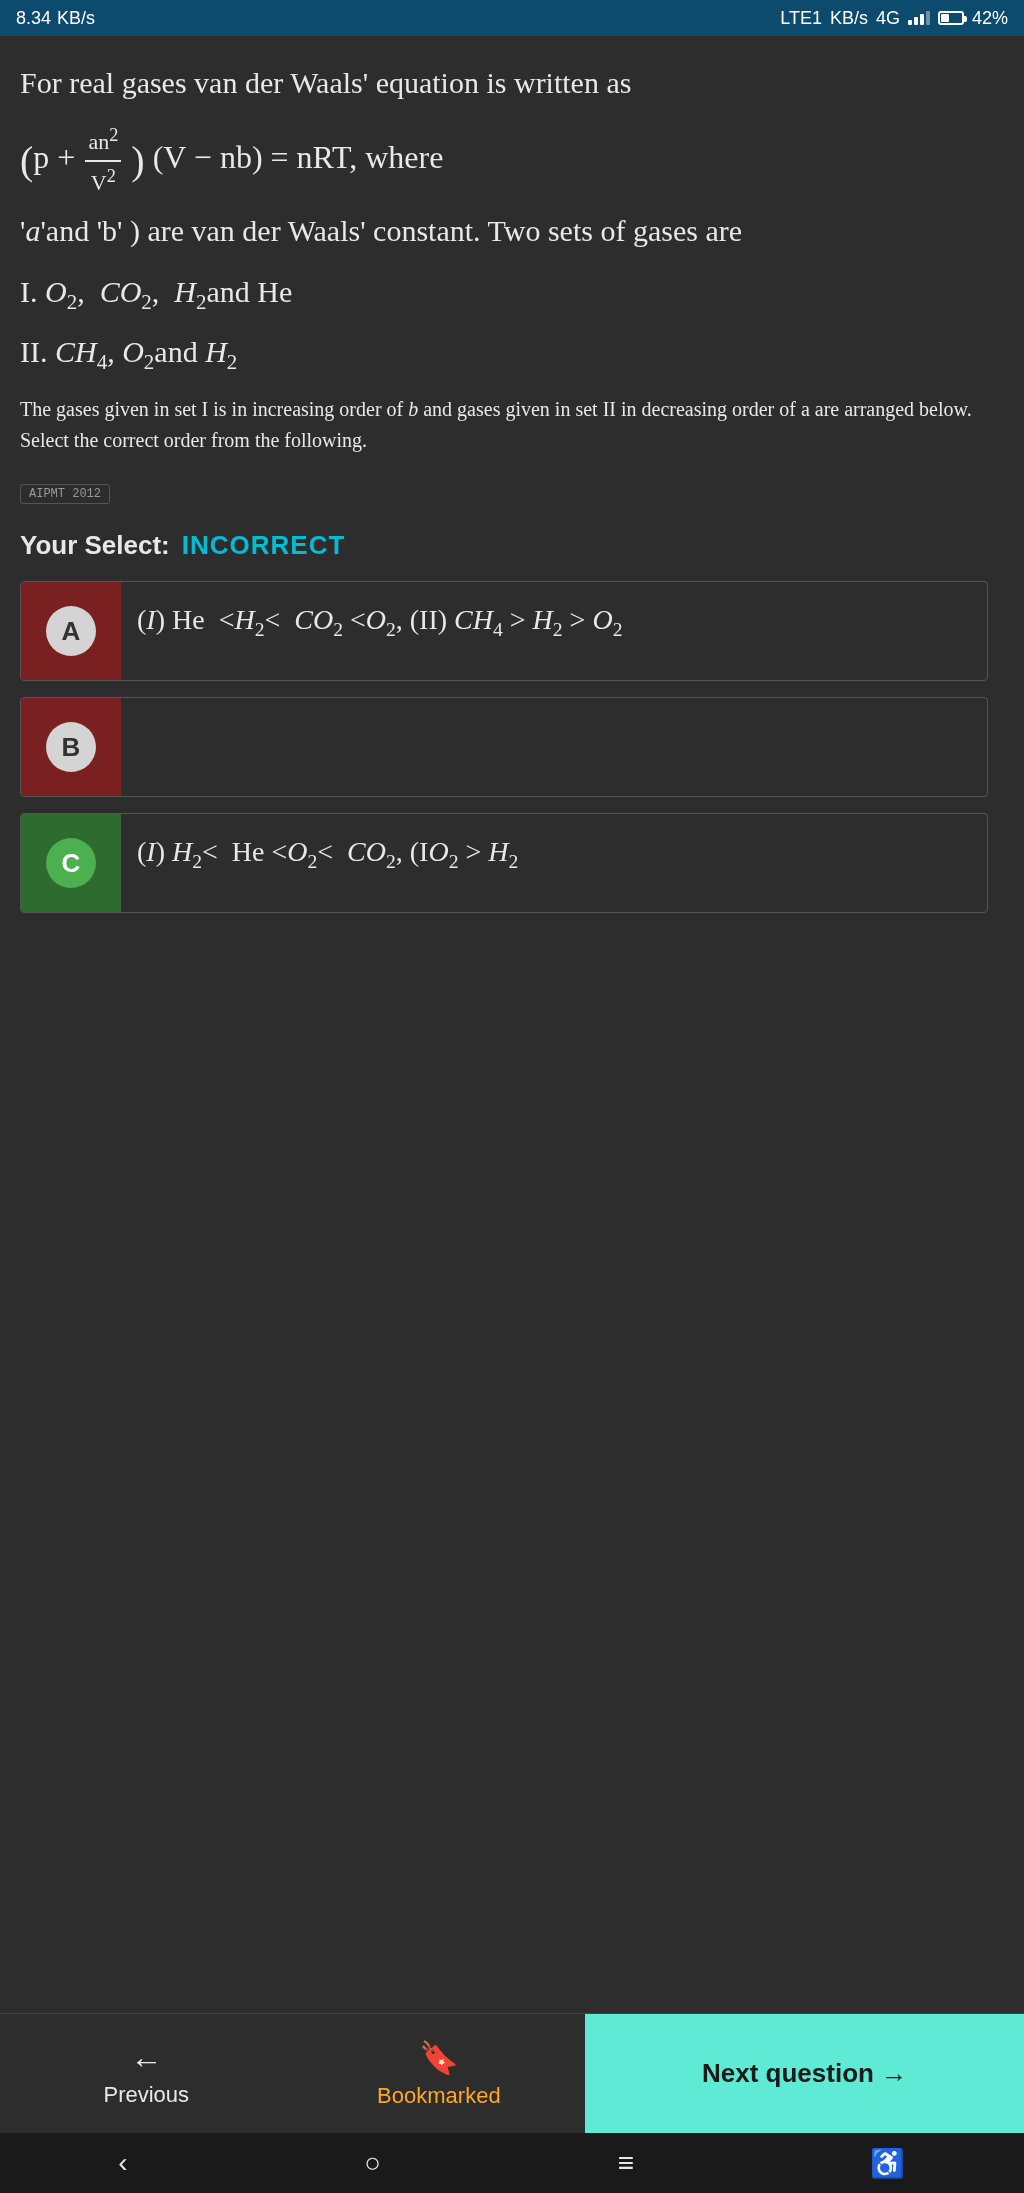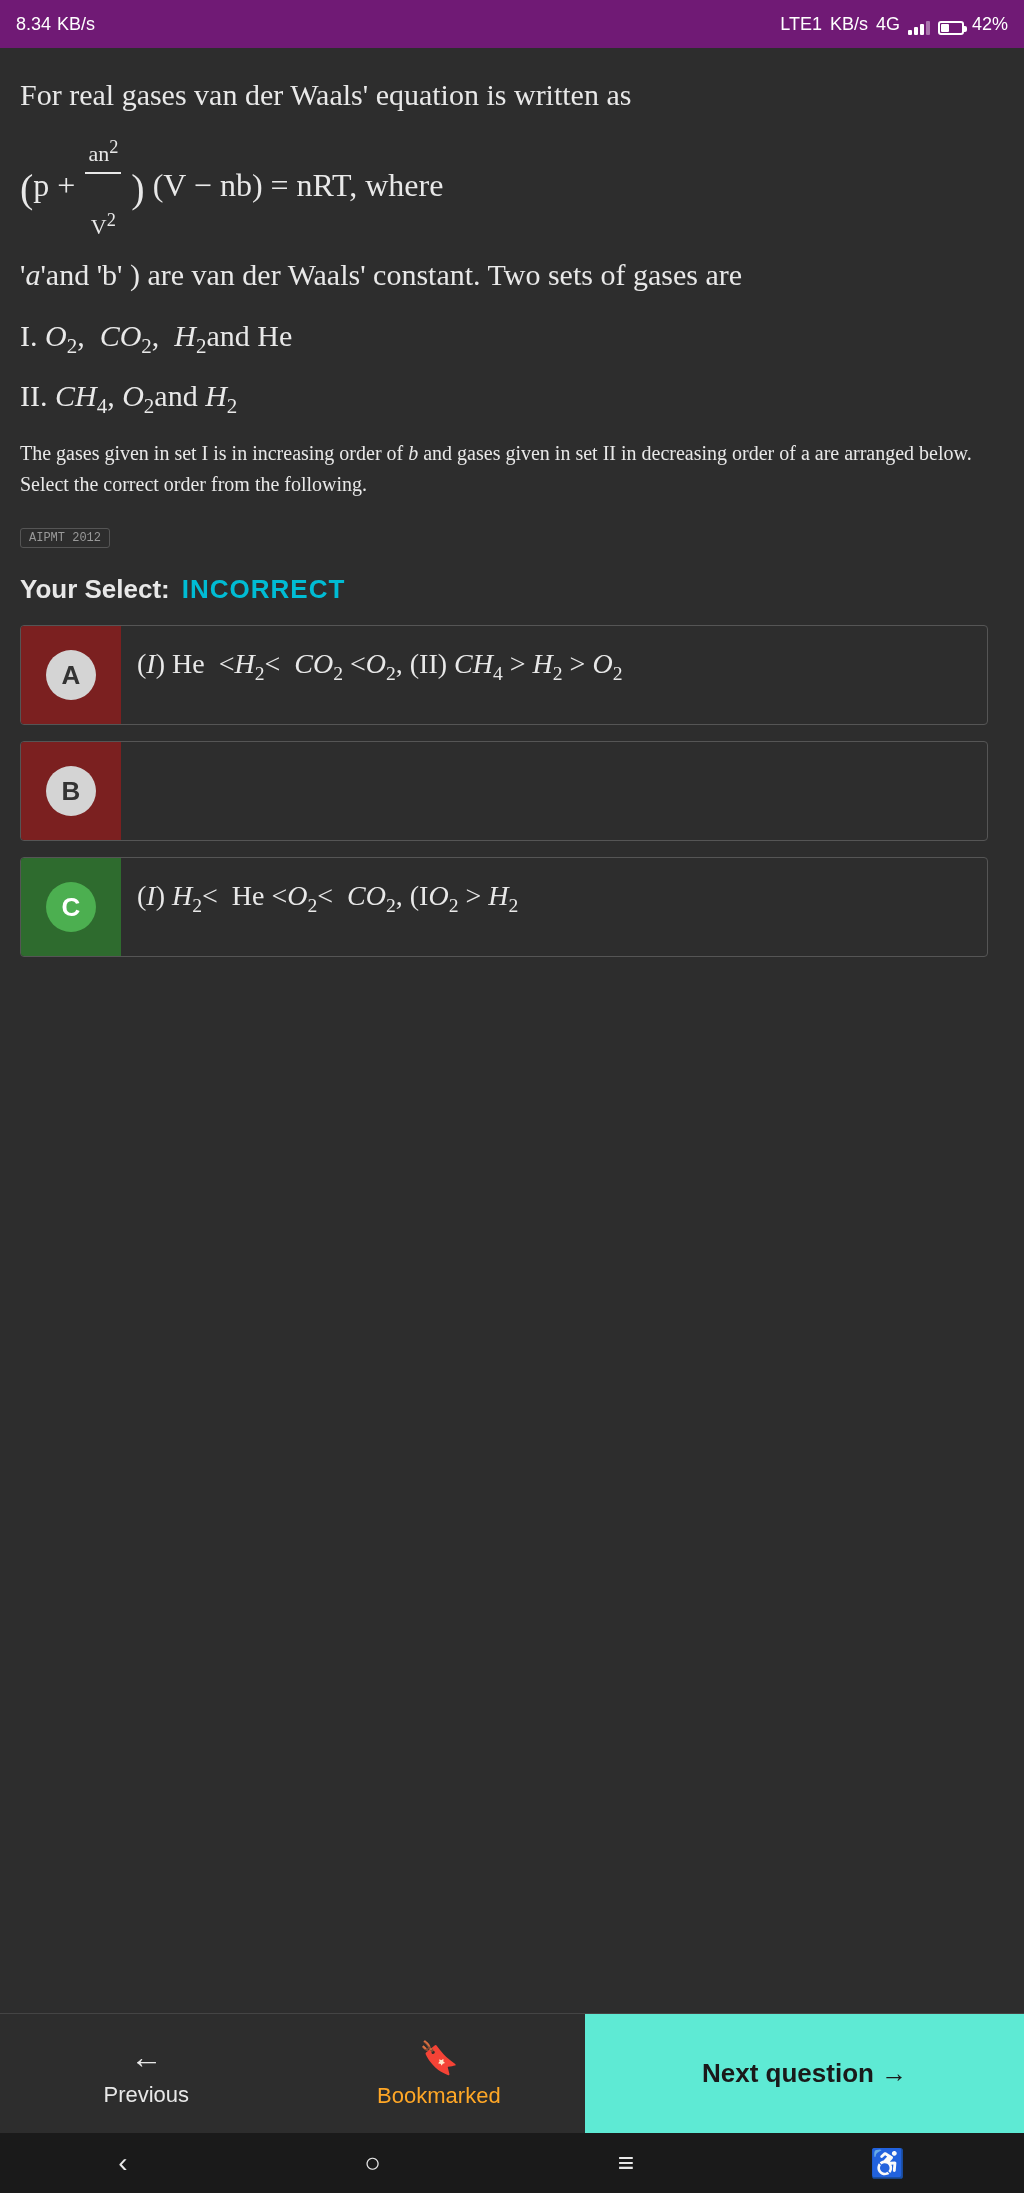--- a/index.html
+++ b/index.html
@@ -7,32 +7,32 @@
       width: 1024px;
       min-height: 2193px;
       background-color: #2d2d2d;
       font-family: 'Georgia', serif;
       color: #e8e8e8;
       position: relative;
     }
 
     
     .status-bar {
-      background-color: #701a75;
-      height: 48px;
+      background-color: #0c4a6e;
+      height: 36px;
       display: flex;
       align-items: center;
       justify-content: space-between;
       padding: 8px 16px;
       font-size: 18px;
       font-family: Arial, sans-serif;
       color: #ffffff;
     }
     .status-left { display: flex; align-items: center; gap: 6px; }
-    .status-right { display: flex; align-items: flex-end; gap: 8px; }
+    .status-right { display: flex; align-items: center; gap: 8px; }
     .signal-bars { display: flex; align-items: flex-end; gap: 2px; }
     .bar { background: #fff; width: 4px; border-radius: 1px; }
     .bar1 { height: 5px; }
     .bar2 { height: 8px; }
     .bar3 { height: 11px; }
     .bar4 { height: 14px; opacity: 0.4; }
     .battery {
       width: 26px; height: 14px;
       border: 2px solid #fff;
       border-radius: 3px;
@@ -86,21 +86,20 @@
       font-size: 26px;
     }
     .fraction .numer {
       border-bottom: 2px solid #e8e8e8;
       padding: 0 3px;
       font-size: 22px;
     }
     .fraction .denom {
       padding: 0 3px;
       font-size: 22px;
-      margin-top: 32px;
     }
 
     .paren-group {
       font-size: 40px;
       vertical-align: middle;
       line-height: 1;
     }
 
     .italic { font-style: italic; }
 

